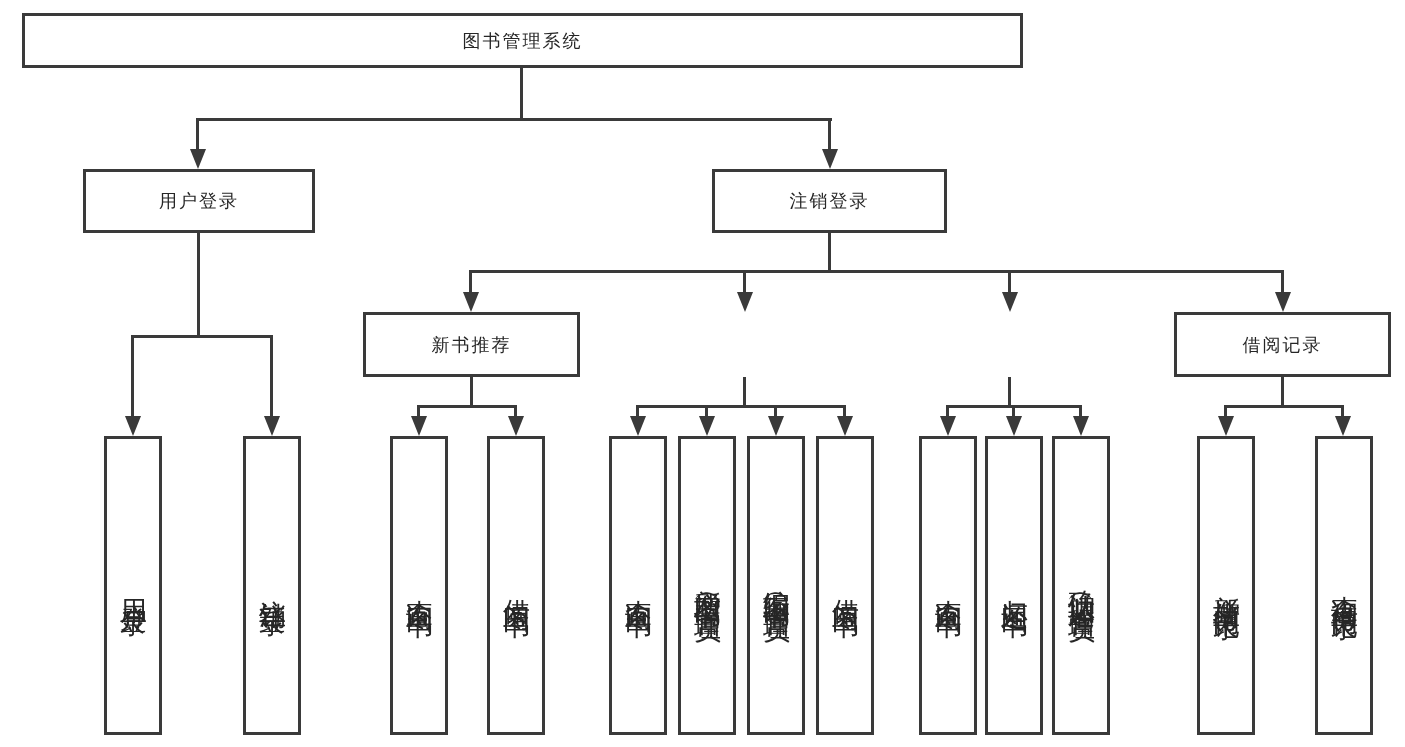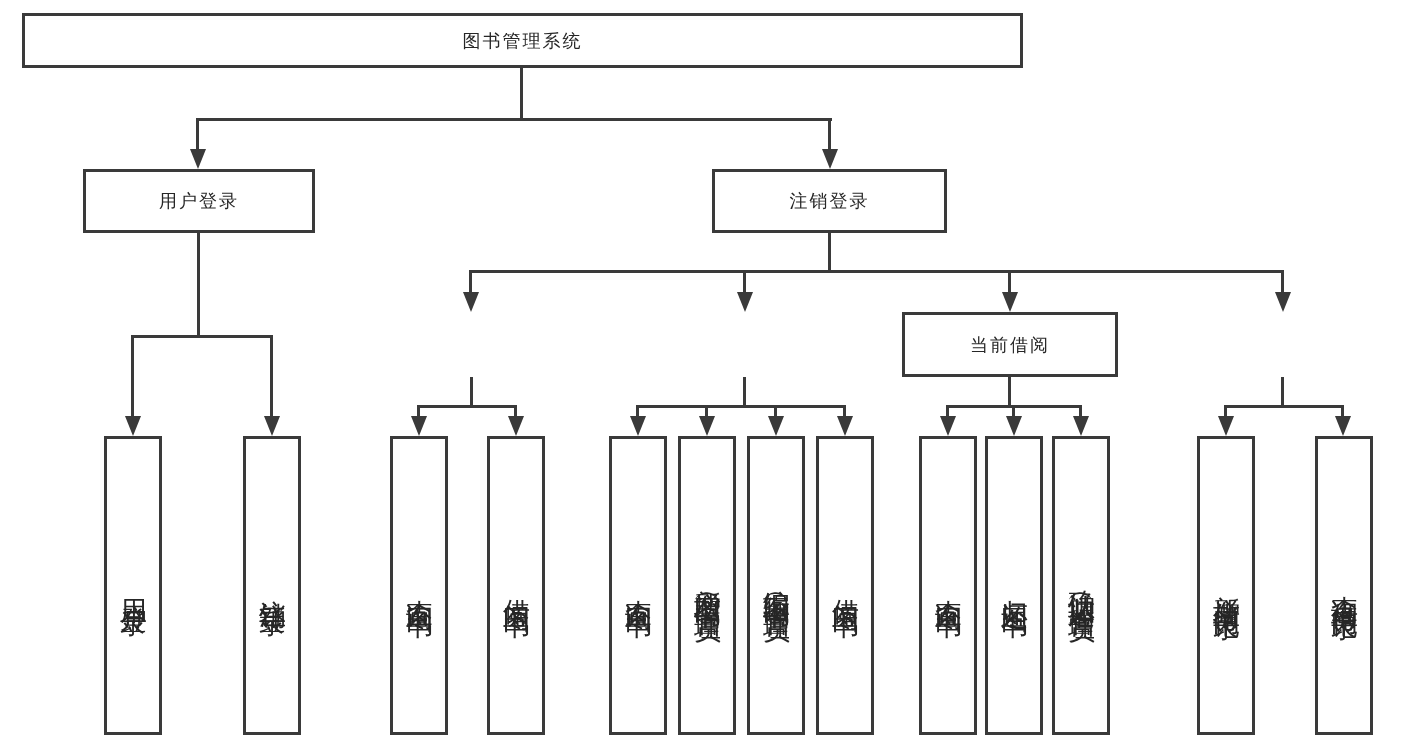--- a/index.html
+++ b/index.html
@@ -66,22 +66,25 @@
   <div class="hl" style="left:469px;top:270px;width:814px"></div>
   <div class="vl" style="left:469px;top:270px;height:22px"></div>
   <div class="ar" style="left:463px;top:292px"></div>
   <div class="vl" style="left:743px;top:270px;height:22px"></div>
   <div class="ar" style="left:737px;top:292px"></div>
   <div class="vl" style="left:1008px;top:270px;height:22px"></div>
   <div class="ar" style="left:1002px;top:292px"></div>
   <div class="vl" style="left:1281px;top:270px;height:22px"></div>
   <div class="ar" style="left:1275px;top:292px"></div>
 
-  <div class="box" style="left:902px;top:312px;width:216px;height:65px">
-    <span class="hlabel">当前借阅</span>
+  <div class="box" style="left:363px;top:312px;width:217px;height:65px">
+    <span class="hlabel">新书推荐</span>
+  </div>
+  <div class="box" style="left:1174px;top:312px;width:217px;height:65px">
+    <span class="hlabel">借阅记录</span>
   </div>
 
   <div class="vl" style="left:470px;top:377px;height:28px"></div>
   <div class="hl" style="left:417px;top:405px;width:100px"></div>
   <div class="vl" style="left:417px;top:405px;height:11px"></div>
   <div class="ar" style="left:411px;top:416px"></div>
   <div class="vl" style="left:514px;top:405px;height:11px"></div>
   <div class="ar" style="left:508px;top:416px"></div>
 
   <div class="vl" style="left:743px;top:377px;height:28px"></div>

